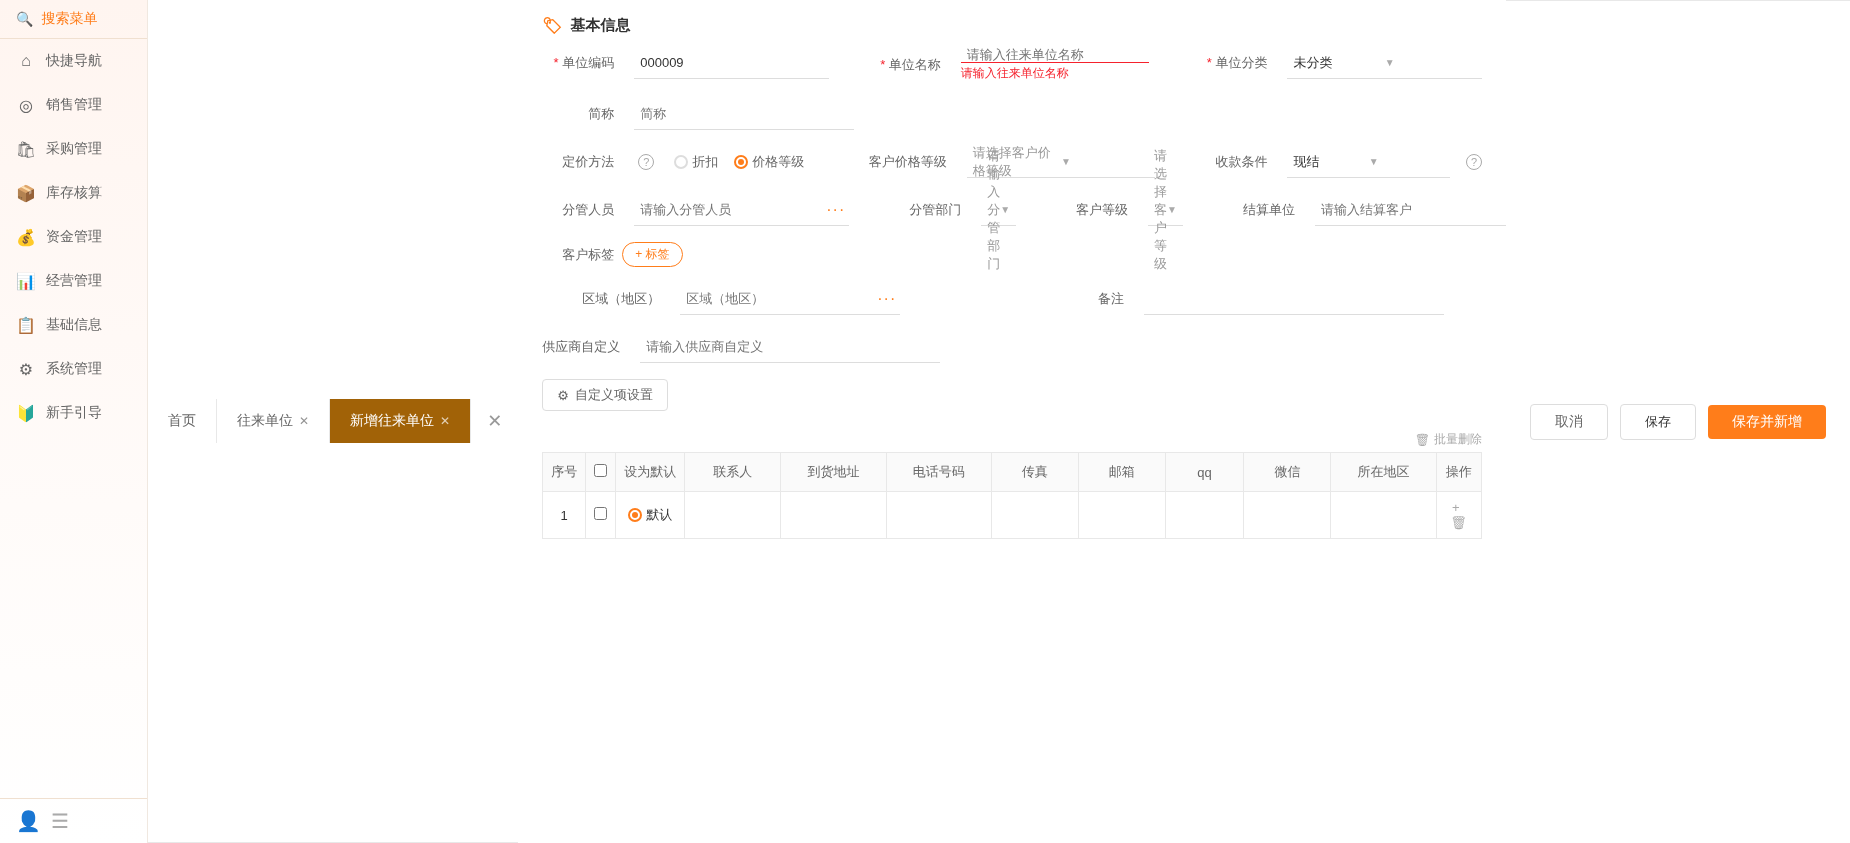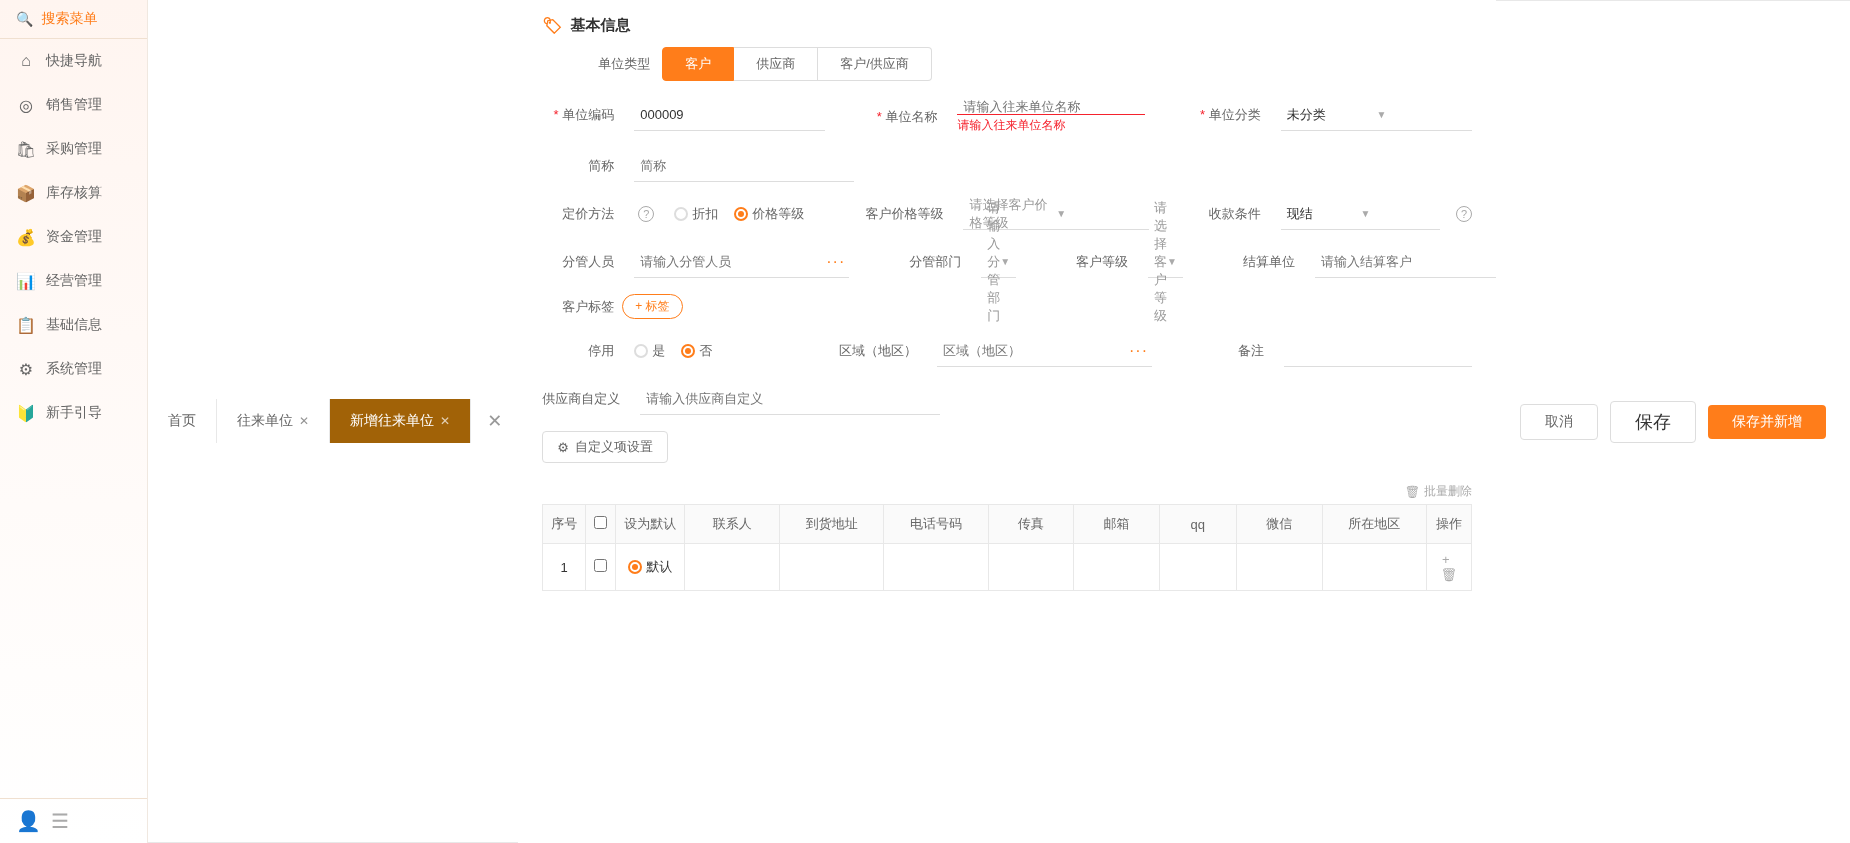--- a/index.html
+++ b/index.html
@@ -368,21 +368,21 @@
       border-radius: 4px;
       font-size: 14px;
     }
     .btn-save {
       padding: 8px 24px;
       border: 1px solid #ddd;
       background: #fff;
       color: #333;
       cursor: pointer;
       border-radius: 4px;
-      font-size: 18px;
+      font-size: 13px;
     }
     .btn-save-new {
       padding: 8px 24px;
       border: none;
       background: #ff7d1a;
       color: #fff;
       cursor: pointer;
       border-radius: 4px;
       font-size: 14px;
     }
@@ -482,26 +482,20 @@
 
   <div class="form-area">
 
     <div class="section-title">
       <span class="section-title-icon">🏷</span>
       <span>基本信息</span>
     </div>
 
     <div class="form-section">
 
-      <div class="unit-type-row">
-        <div class="unit-type-label">单位类型</div>
-        <button class="type-btn active">客户</button>
-        <button class="type-btn">供应商</button>
-        <button class="type-btn">客户/供应商</button>
-      </div>
 
       <div class="form-row">
 
         <div class="form-field">
           <div class="field-label required">单位编码</div>
           <input class="field-input" type="text" value="000009" style="">
         </div>
 
         <div class="form-field" style="margin-left:40px;">
           <div class="field-label required">单位名称</div>
@@ -597,33 +591,20 @@
         </div>
       </div>
 
       <div class="tag-row">
         <div class="field-label">客户标签</div>
         <button class="tag-btn">+ 标签</button>
       </div>
 
       <div class="form-row">
 
-        <div class="form-field">
-          <div class="field-label">停用</div>
-          <div class="radio-group">
-            <div class="radio-item">
-              <div class="radio-circle"></div>
-              <span>是</span>
-            </div>
-            <div class="radio-item">
-              <div class="radio-circle checked"></div>
-              <span>否</span>
-            </div>
-          </div>
-        </div>
 
         <div class="form-field" style="margin-left:40px;">
           <div class="field-label">区域（地区）</div>
           <div class="input-with-dots">
             <input type="text" placeholder="区域（地区）" style="">
             <span class="dots-btn">···</span>
           </div>
         </div>
 
         <div class="form-field" style="margin-left:40px;">

